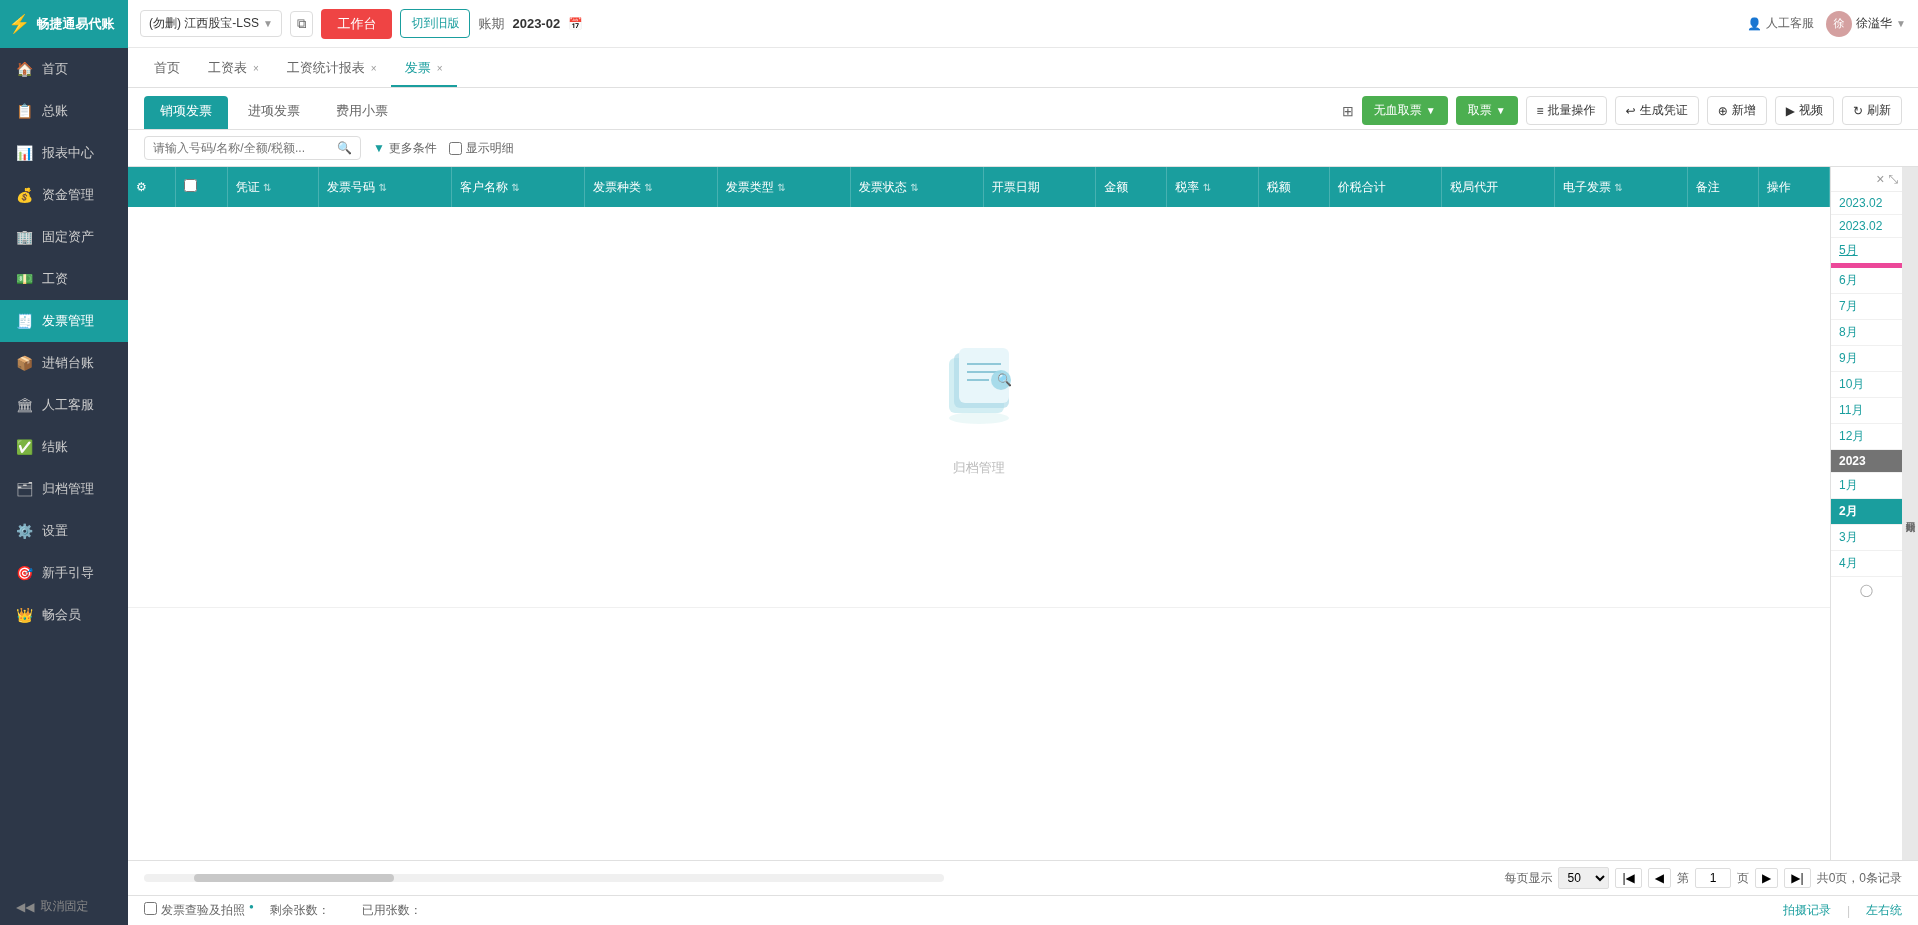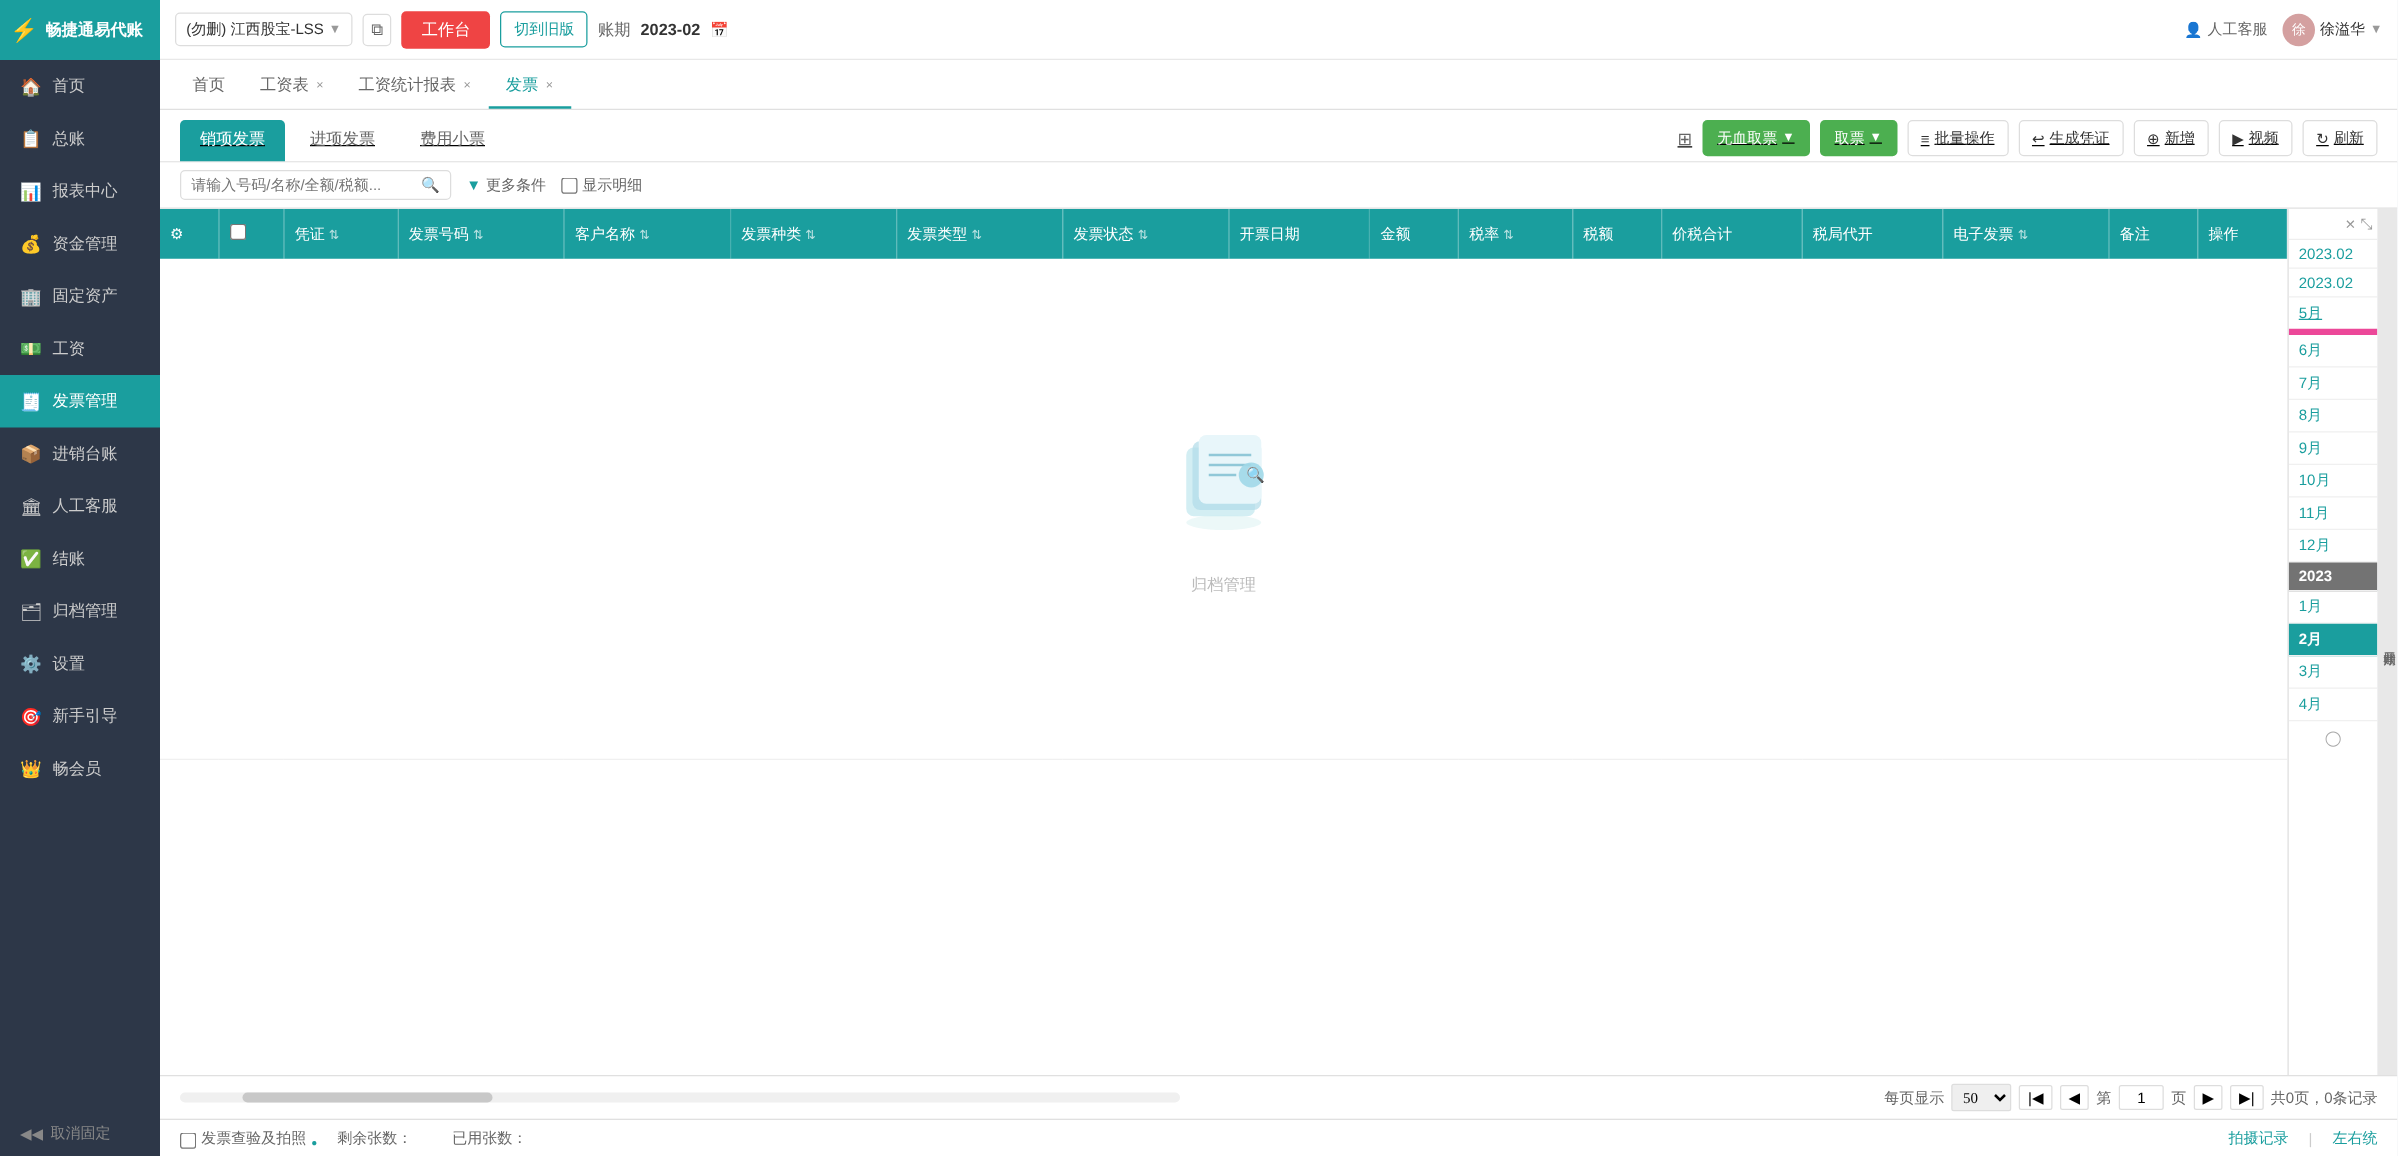--- a/index.html
+++ b/index.html
@@ -29,21 +29,21 @@
     .topbar-user { display: flex; align-items: center; gap: 4px; color: #333; cursor: pointer; font-size: 12px; }
     .topbar-avatar { width: 26px; height: 26px; border-radius: 50%; background: #d4a0a0; display: flex; align-items: center; justify-content: center; font-size: 11px; color: #fff; }
 
     
     .tabbar { background: #fff; height: 40px; display: flex; align-items: flex-end; padding: 0 12px; border-bottom: 1px solid #e0e0e0; flex-shrink: 0; }
     .tab { padding: 8px 14px; font-size: 13px; color: #666; cursor: pointer; border-bottom: 2px solid transparent; display: flex; align-items: center; gap: 6px; }
     .tab.active { color: #1a9e9e; border-bottom: 2px solid #1a9e9e; }
     .tab .close-x { font-size: 10px; color: #999; cursor: pointer; }
 
     
-    .subtab-bar { background: #fff; padding: 8px 16px 0; display: flex; gap: 4px; border-bottom: 1px solid #e0e0e0; flex-shrink: 0; text-decoration: underline; }
+    .subtab-bar { background: #fff; padding: 8px 16px 0; display: flex; gap: 4px; border-bottom: 1px solid #e0e0e0; flex-shrink: 0; }
     .subtab { padding: 6px 16px; font-size: 13px; color: #666; cursor: pointer; border-radius: 4px 4px 0 0; }
     .subtab.active { background: #1a9e9e; color: #fff; }
     .toolbar-search { display: flex; align-items: center; border: 1px solid #ddd; border-radius: 4px; padding: 4px 8px; gap: 4px; }
     .toolbar-search input { border: none; outline: none; font-size: 12px; width: 180px; color: #999; }
     .toolbar-search .search-icon { color: #999; cursor: pointer; }
     .toolbar-filter { display: flex; align-items: center; gap: 4px; color: #666; cursor: pointer; font-size: 12px; }
     .toolbar-filter .filter-icon { color: #1a9e9e; }
     .toolbar-checkbox { display: flex; align-items: center; gap: 4px; font-size: 12px; color: #666; cursor: pointer; }
     .btn-no-ticket { background: #4caf50; color: #fff; border: none; border-radius: 4px; padding: 6px 12px; cursor: pointer; font-size: 12px; display: flex; align-items: center; gap: 4px; }
     .btn-ticket { background: #4caf50; color: #fff; border: none; border-radius: 4px; padding: 6px 12px; cursor: pointer; font-size: 12px; display: flex; align-items: center; gap: 4px; }
@@ -61,21 +61,21 @@
     .data-table thead th .sort-icon { font-size: 10px; opacity: 0.7; }
     .data-table tbody tr { border-bottom: 1px solid #f0f0f0; }
     .data-table tbody td { padding: 8px; color: #333; }
 
     
     .empty-state { display: flex; flex-direction: column; align-items: center; justify-content: center; height: 400px; color: #999; }
     .empty-text { font-size: 13px; color: #bbb; }
     .pagination { margin-left: auto; display: flex; align-items: center; gap: 6px; font-size: 12px; color: #666; }
     .pagination .page-btn { border: 1px solid #ddd; border-radius: 2px; padding: 2px 6px; cursor: pointer; background: #fff; font-size: 12px; }
     .pagination input { border: 1px solid #ddd; border-radius: 2px; width: 40px; text-align: center; padding: 2px 4px; font-size: 12px; }
-    .page-size-select { border: 1px solid #ddd; border-radius: 2px; padding: 2px 4px; font-size: 12px; font-family: Liberation Serif, serif; }
+    .page-size-select { border: 1px solid #ddd; border-radius: 2px; padding: 2px 4px; font-size: 12px; }
 
     
     .footer-info { background: #fff; border-top: 1px solid #e0e0e0; padding: 6px 16px; display: flex; align-items: center; gap: 16px; font-size: 12px; color: #666; flex-shrink: 0; }
     .footer-link { color: #1a9e9e; cursor: pointer; text-decoration: none; }
 
     
     .date-panel { width: 80px; background: #fff; border-left: 1px solid #e0e0e0; display: flex; flex-direction: column; font-size: 12px; overflow-y: auto; flex-shrink: 0; }
   </style>
 </head>
 <body>
@@ -357,21 +357,21 @@
       <span>第</span>
       <input type="text" value="1" style="border: 1px solid rgb(221, 221, 221); border-radius: 2px; width: 36px; text-align: center; padding: 2px 4px; font-size: 12px;">
       <span>页</span>
       <button class="page-btn">▶</button>
       <button class="page-btn">▶|</button>
       <span>共0页，0条记录</span>
     </div>
   </div>
 
   <div class="footer-info">
-    <label style="display:flex;align-items:flex-end;gap:4px;cursor:pointer;">
+    <label style="display:flex;align-items:flex-start;gap:4px;cursor:pointer;">
       <input type="checkbox" style="">
       <span>发票查验及拍照</span>
       <span style="color:#1a9e9e;font-size:8px;">●</span>
     </label>
     <span>剩余张数：</span>
     <span></span>
     <span>已用张数：</span>
     <span></span>
     <span style="flex:1;"></span>
     <a class="footer-link">拍摄记录</a>

